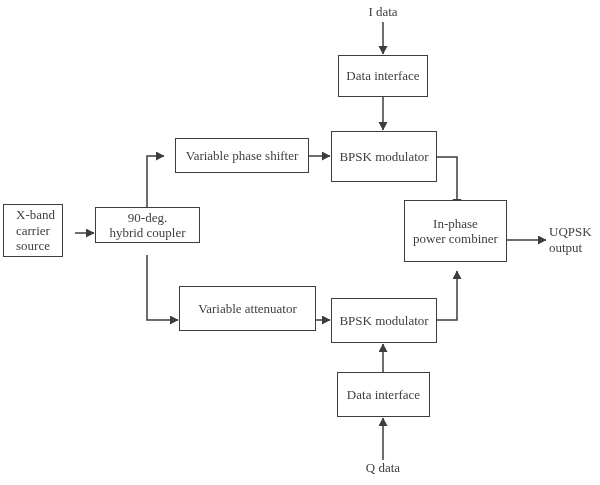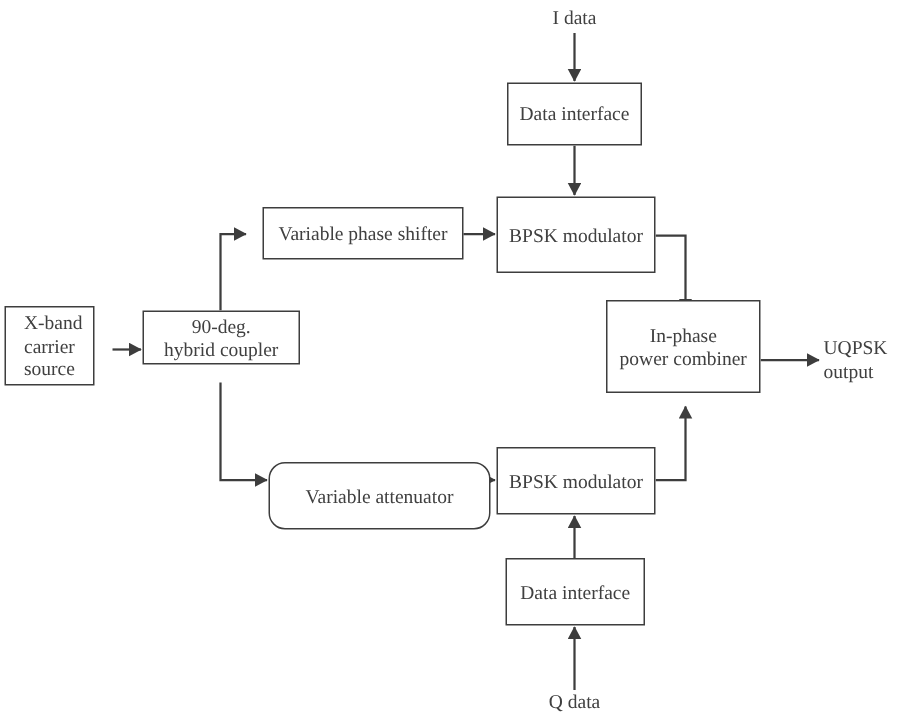--- a/index.html
+++ b/index.html
@@ -42,21 +42,21 @@
     white-space: pre-line;
   }
   .center { text-align: center; }
 
   
   #b-di-top   { left: 338px; top: 55px;  width: 90px;  height: 42px; }
   #b-vps      { left: 175px; top: 138px; width: 134px; height: 35px; }
   #b-bpsk-top { left: 331px; top: 131px; width: 106px; height: 51px; }
   #b-xband    { left: 3px;   top: 204px; width: 60px;  height: 53px; }
   #b-coupler  { left: 95px;  top: 207px; width: 105px; height: 36px; }
-  #b-vatt     { left: 179px; top: 308px; width: 148px; height: 45px; border-radius: 11px; }
+  #b-vatt     { left: 179px; top: 286px; width: 137px; height: 45px; }
   #b-bpsk-bot { left: 331px; top: 298px; width: 106px; height: 45px; }
   #b-combiner { left: 404px; top: 200px; width: 103px; height: 62px; }
   #b-di-bot   { left: 337px; top: 372px; width: 93px;  height: 45px; }
 
   
   #l-idata  { left: 343px; top: 4px;   width: 80px; }
   #l-qdata  { left: 343px; top: 460px; width: 80px; }
   #l-uqpsk  { left: 549px; top: 224px; width: 50px; }
 </style>
 </head>

